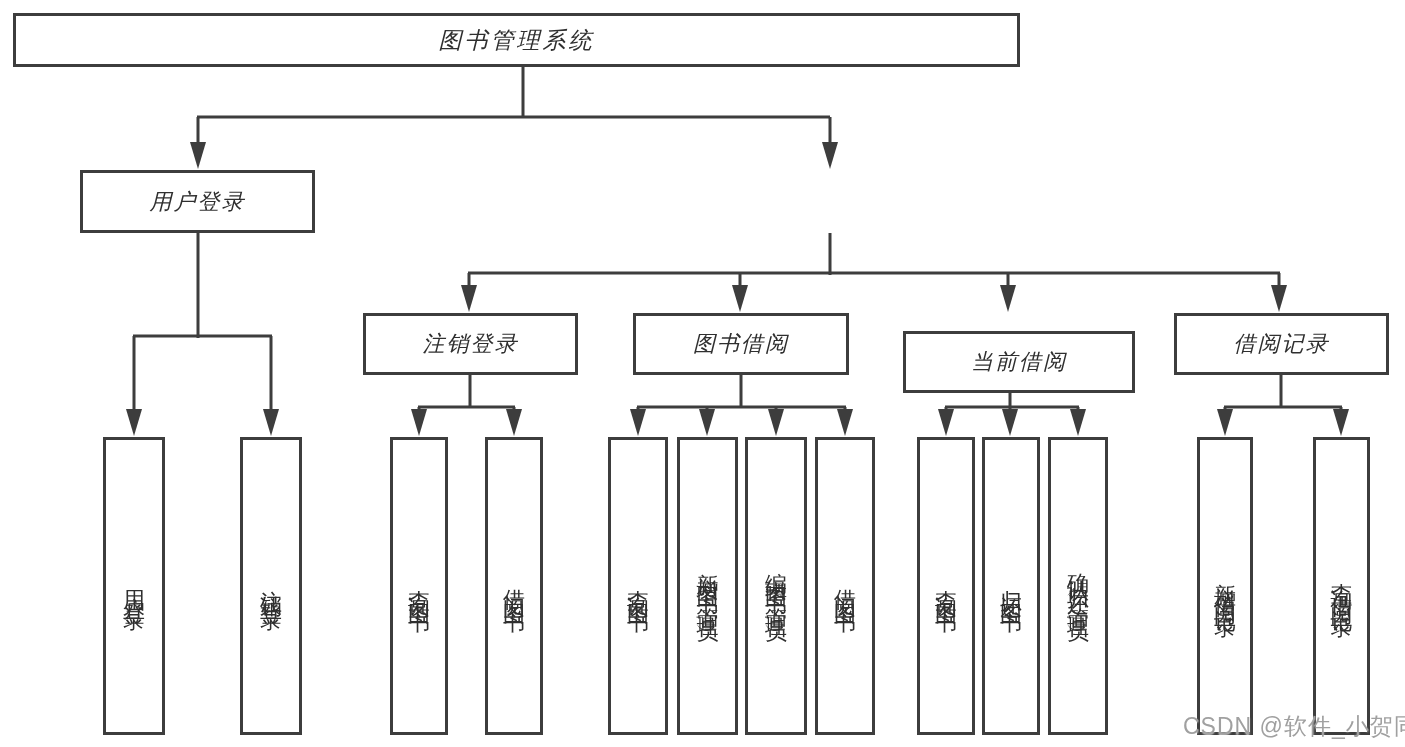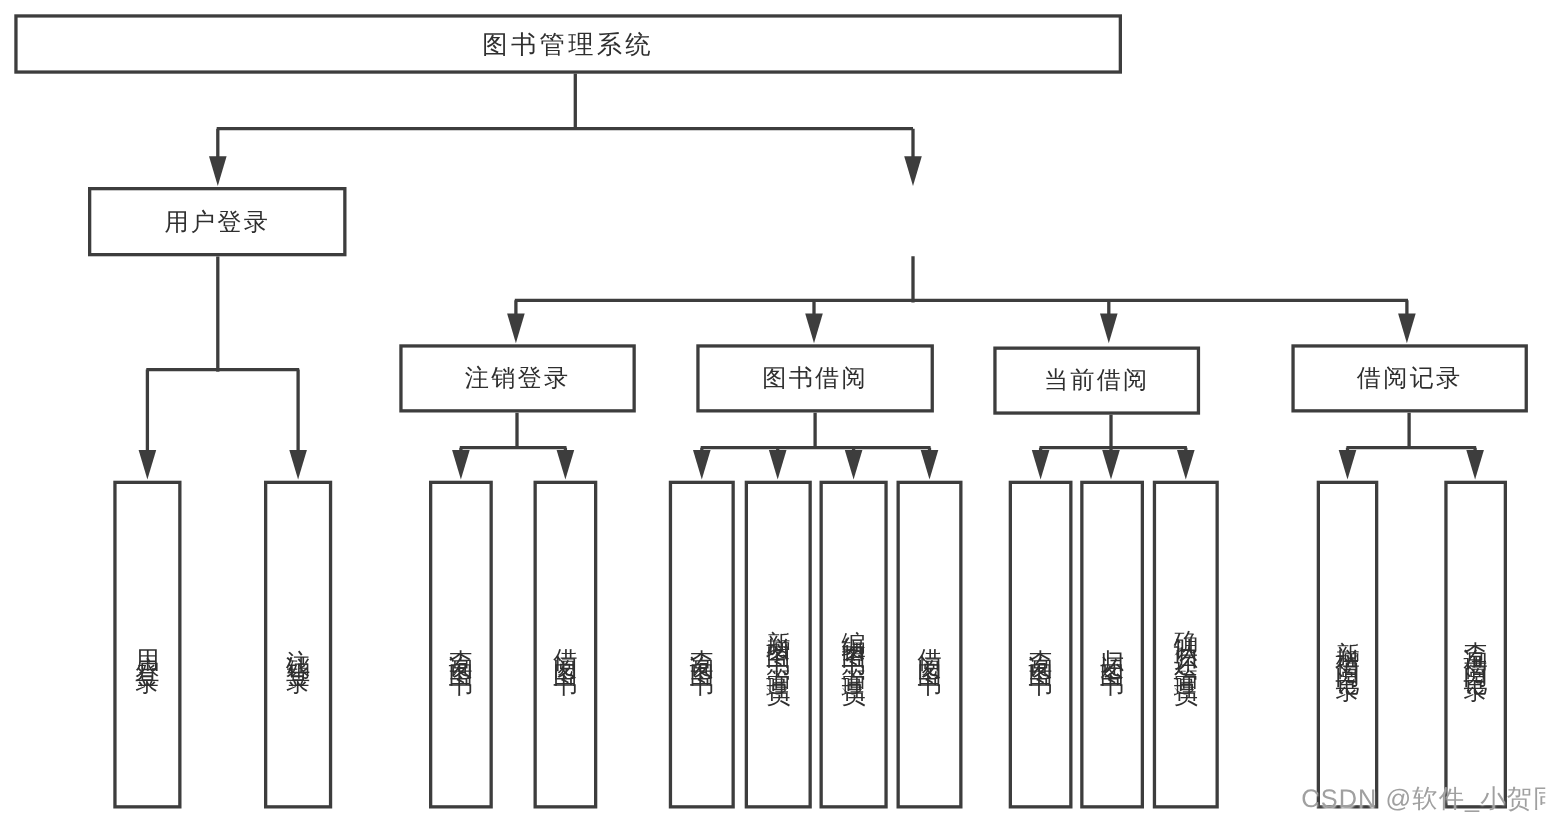--- a/index.html
+++ b/index.html
@@ -29,20 +29,21 @@
     color: #2f2f2f;
     display: flex;
     align-items: center;
     justify-content: center;
     z-index: 2;
   }
   .h-node {
     font-size: 22px;
     letter-spacing: 2px;
     white-space: nowrap;
+    font-style: italic;
   }
   .root-node {
     font-size: 23px;
     letter-spacing: 3px;
   }
   .leaf-node {
     font-size: 22px;
   }
   .leaf-node .v-text {
     writing-mode: vertical-rl;
@@ -128,21 +129,21 @@
       <use href="#ah" x="1341" y="436"></use>
     </g>
   </svg>
 
   <div class="node h-node root-node" style="left:13px; top:13px; width:1007px; height:54px;">图书管理系统</div>
 
   <div class="node h-node" style="left:80px; top:170px; width:235px; height:63px;">用户登录</div>
 
   <div class="node h-node" style="left:363px; top:313px; width:215px; height:62px;">注销登录</div>
   <div class="node h-node" style="left:633px; top:313px; width:216px; height:62px;">图书借阅</div>
-  <div class="node h-node" style="left:903px; top:315px; width:188px; height:62px;">当前借阅</div>
+  <div class="node h-node" style="left:903px; top:331px; width:232px; height:62px;">当前借阅</div>
   <div class="node h-node" style="left:1174px; top:313px; width:215px; height:62px;">借阅记录</div>
 
   <div class="node leaf-node" style="left:103px; top:437px; width:62px; height:298px;">
     <span class="v-text">用户登录</span>
   </div>
   <div class="node leaf-node" style="left:240px; top:437px; width:62px; height:298px;">
     <span class="v-text">注销登录</span>
   </div>
 
   <div class="node leaf-node" style="left:390px; top:437px; width:58px; height:298px;">

